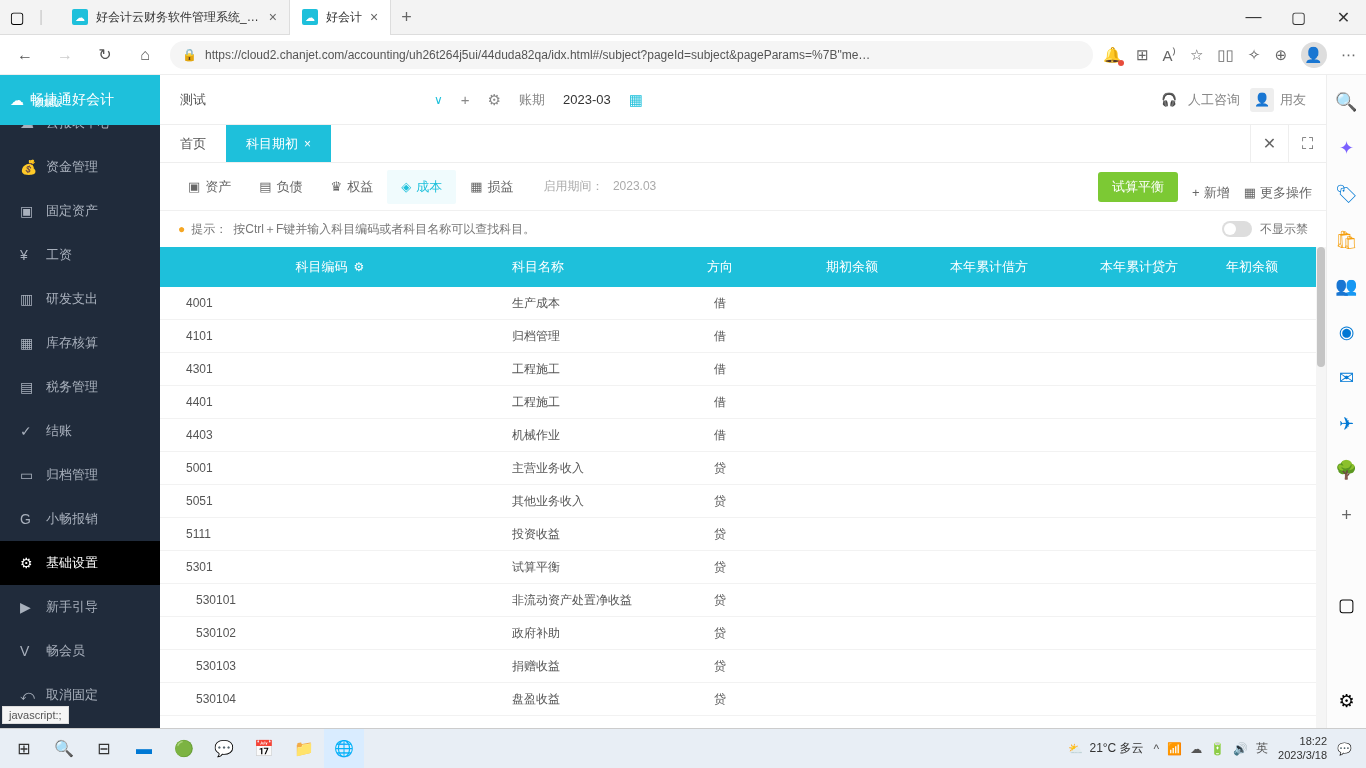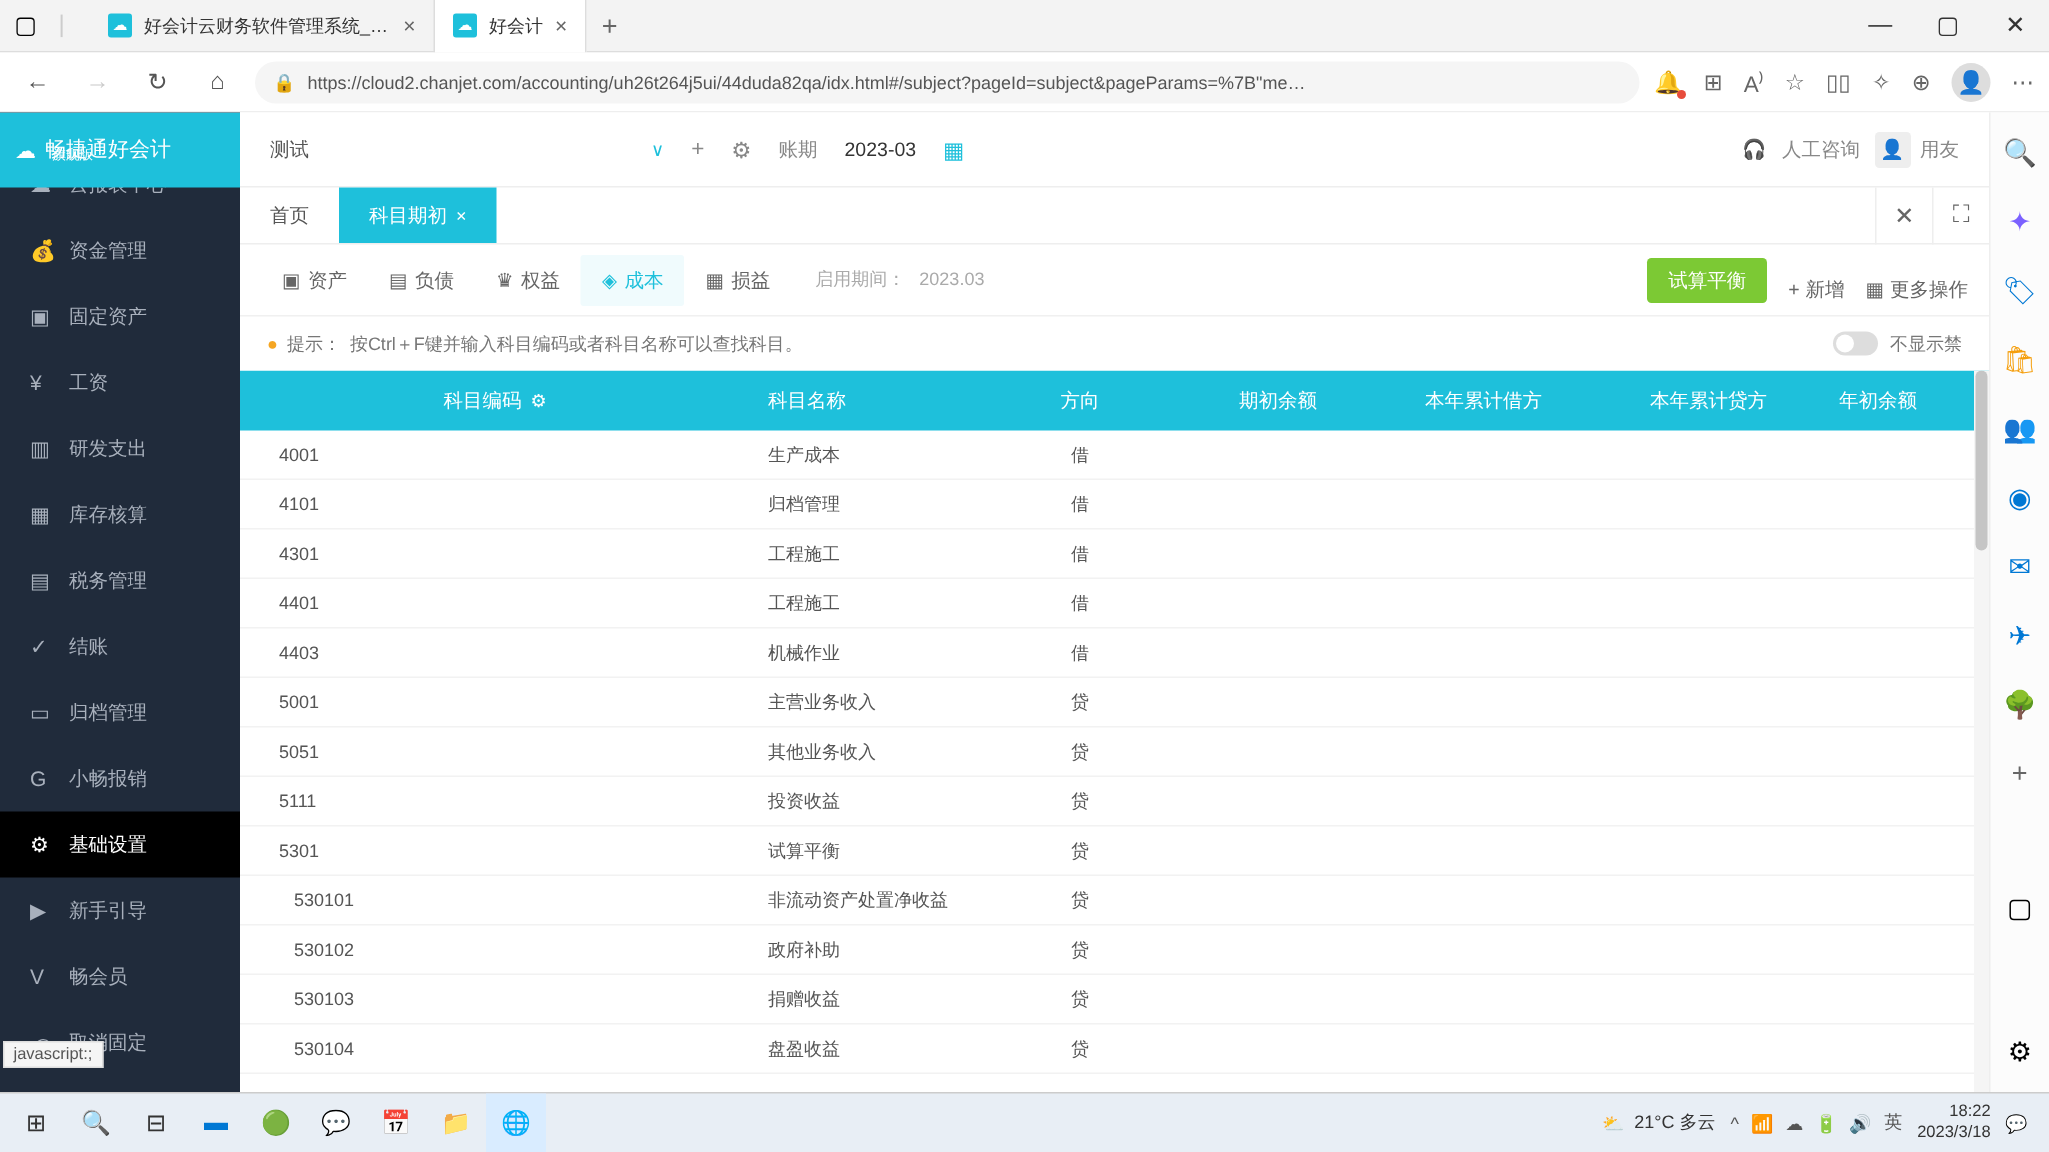--- a/index.html
+++ b/index.html
@@ -90,21 +90,21 @@
 .c-credit { width: 150px; text-align: right; }
 .c-year { width: 100px; text-align: right; }
 .gear-th { font-size: 12px; margin-left: 6px; }
 .tbody { font-size: 12px; color: #555; }
 .tr { display: flex; height: 33px; align-items: center; border-bottom: 1px solid #f2f2f2; }
 .tr .c-code { text-align: left; padding-left: 26px; }
 .tr.child .c-code { padding-left: 36px; }
 .vscroll { position: absolute; right: 0; top: 0; bottom: 0; width: 10px; background: #f5f5f5; }
 .vscroll-thumb { position: absolute; left: 1px; right: 1px; top: 0; height: 120px; background: #c5c5c5; border-radius: 4px; }
 
-.js-status { position: absolute; left: 2px; bottom: 56px; background: #f5f5f5; border: 1px solid #ddd; font-size: 11px; padding: 2px 6px; color: #555; }
+.js-status { position: absolute; left: 2px; bottom: 44px; background: #f5f5f5; border: 1px solid #ddd; font-size: 11px; padding: 2px 6px; color: #555; }
 
 
 .taskbar { height: 40px; background: #e8eef5; display: flex; align-items: center; padding: 0 4px; font-size: 12px; color: #333; border-top: 1px solid #ccc; position: relative; }
 .tb-icon { width: 40px; height: 40px; display: flex; align-items: center; justify-content: center; cursor: pointer; font-size: 16px; }
 .tb-right { margin-left: auto; display: flex; align-items: center; gap: 10px; padding-right: 10px; }
 .weather { display: flex; align-items: center; gap: 6px; font-size: 12px; }
 .systray { display: flex; align-items: center; gap: 8px; font-size: 12px; color: #555; }
 .clock { text-align: right; font-size: 11px; line-height: 1.2; }
 </style>
 </head>

